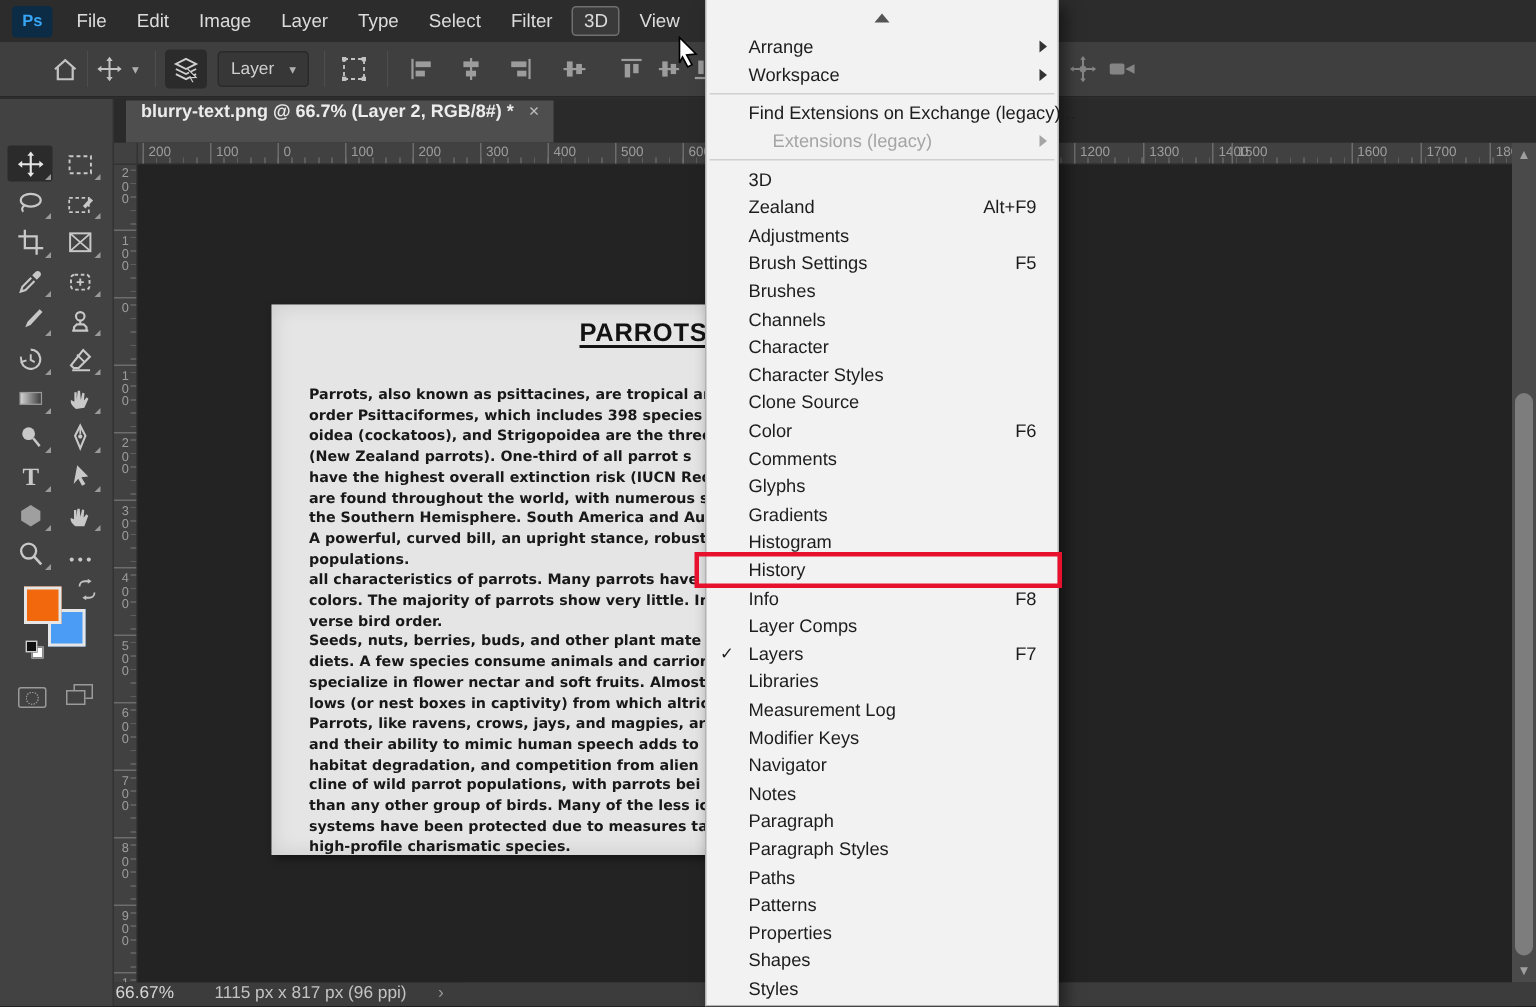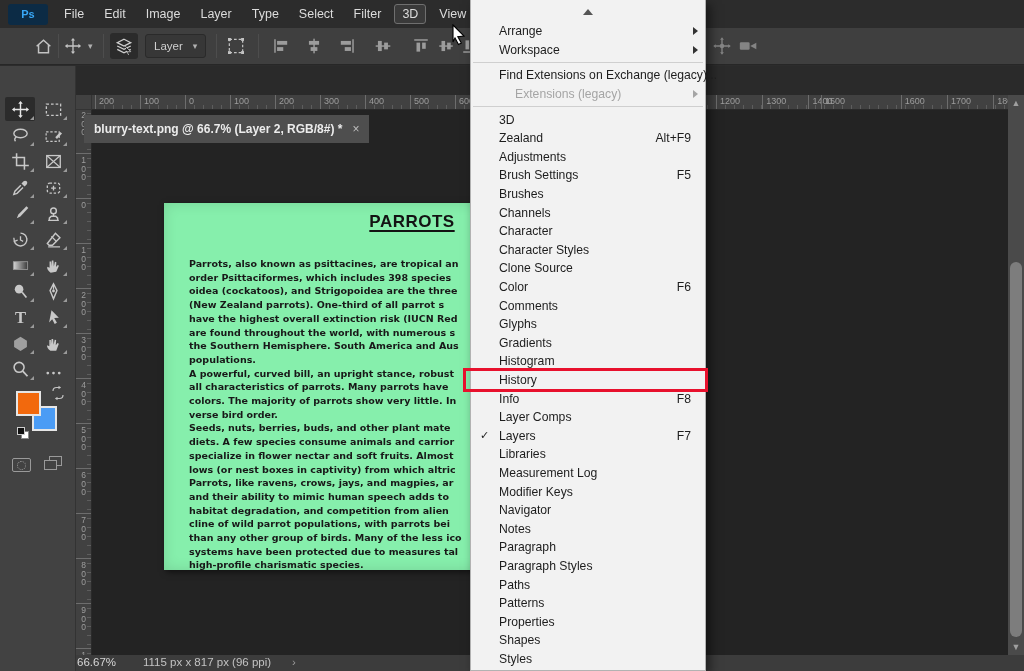--- a/index.html
+++ b/index.html
@@ -5,42 +5,42 @@
   * { margin:0; padding:0; box-sizing:border-box; }
   html,body { background:#111; }
   #app {
     position:relative; width:1024px; height:671px; overflow:hidden;
     background:#2c2c2c; font-family:"Liberation Sans", sans-serif;
     -webkit-font-smoothing:antialiased; user-select:none;
   }
   
   #menubar { position:absolute; left:0; top:0; width:1024px; height:28px;
     background:#2c2c2c; display:flex; align-items:center; z-index:5; }
-  .ps-logo { width:40px; height:21px; margin-left:8px; border-radius:3px;
+  .ps-logo { width:27px; height:21px; margin-left:8px; border-radius:3px;
     background:#0c2b45; color:#39a7f5; font-size:11px; font-weight:bold;
     display:flex; align-items:center; justify-content:center; }
   #menubar-items { display:flex; align-items:center; margin-left:6px; height:18px; }
   .mb-item { position:relative; color:#dcdcdc; font-size:12.5px; padding:4px 10px; cursor:default; white-space:nowrap; }
   .mb-item.boxed { border:1px solid #6f6f6f; border-radius:3px; background:#3a3a3a; padding:2px 7px; margin:0 3px; }
   .red-frame { position:absolute; border:3px solid var(--red,#e8112d); pointer-events:none; z-index:60; }
   
   #optionsbar { position:absolute; left:0; top:28px; width:1024px; height:37px;
     background:#3f3f3f; border-bottom:1px solid #272727; z-index:4; }
   .ob { position:absolute; top:0; height:36px; display:flex; align-items:center; color:#b5b5b5; }
   .ob-sep { position:absolute; top:6px; width:1px; height:24px; background:#2c2c2c; border-right:1px solid #4d4d4d; }
   .ob-dd { background:#373737; border:1px solid #2a2a2a; border-radius:3px; height:24px;
     display:flex; align-items:center; padding:0 8px; color:#cfcfcf; font-size:11.5px; gap:10px; }
   .chev { font-size:9px; color:#b0b0b0; }
   .ob-toggle { background:#2b2b2b; border-radius:3px; width:28px; height:26px; display:flex; align-items:center; justify-content:center; }
   svg.ic { display:block; }
   
   #tabbar { position:absolute; left:0; top:66px; width:1024px; height:29px; background:#2a2a2a; z-index:3; }
   #panel-collapse { position:absolute; left:7px; top:4px; color:#b9b9b9; font-size:13px; }
   #doc-tab { position:absolute; left:84px; top:1px; height:28px; background:#4e4e4e;
-    display:flex; align-items:center; padding:0 10px; gap:10px;margin-top:48px; }
+    display:flex; padding:0 10px; gap:10px; }
   #doc-tab .t { color:#ececec; font-size:12px; font-weight:bold; white-space:nowrap; }
   #doc-tab .x { color:#bdbdbd; font-size:12px; }
   
   #tools { position:absolute; left:0; top:66px; width:76px; height:605px; background:#424242;
     border-right:1px solid #333; z-index:3; }
   .tool-grid { position:absolute; left:5px; top:31px; width:66px; }
   .tool-slot { position:absolute; width:30px; height:24px; display:flex; align-items:center; justify-content:center; border-radius:2px; }
   .tool-slot.sel { background:#2b2b2b; }
   .tool-slot::after { content:""; position:absolute; right:1px; bottom:1px;
     border-bottom:4px solid #9a9a9a; border-left:4px solid transparent; }
@@ -56,21 +56,21 @@
     background-size:100% 4px; background-position:3px 100%; background-repeat:no-repeat; }
   .hlab { position:absolute; top:0; height:15px; border-left:1px solid #6d6d6d; padding-left:3px;
     font-size:9px; color:#9d9d9d; line-height:13px; }
   #vruler { position:absolute; left:76px; top:110px; width:16px; height:545px; background:#414141;
     border-right:1px solid #2a2a2a; overflow:hidden; z-index:2;
     background-image:repeating-linear-gradient(180deg,#5d5d5d 0 1px,transparent 1px 9px);
     background-size:4px 100%; background-position:100% 3px; background-repeat:no-repeat; }
   .vlab { position:absolute; left:0; width:15px; border-top:1px solid #6d6d6d; padding-top:2px;
     font-size:8.5px; line-height:8.5px; color:#9d9d9d; text-align:center; }
   #pasteboard { position:absolute; left:92px; top:110px; width:916px; height:545px; background:#232323; z-index:1; }
-  #doc { position:absolute; left:72px; top:93px; width:496px; height:367px; background:#86efac;
+  #doc { position:absolute; left:89px; top:93px; width:496px; height:367px; background:#e5e5e5;
     box-shadow:2px 2px 6px rgba(0,0,0,.55), inset 0 0 14px rgba(0,0,0,.12); overflow:hidden; }
   #doc-title { position:absolute; left:0; right:0; top:9px; text-align:center;
     font-family:"Liberation Sans", sans-serif; font-weight:bold; font-size:17px; letter-spacing:.5px;
     color:#131313; text-decoration:underline; text-decoration-thickness:2px; text-underline-offset:3px; }
   #doc-text { position:absolute; left:25px; top:54px; width:470px;
     font-family:"DejaVu Sans", sans-serif; font-weight:bold; font-size:9.5px; line-height:13.7px;
     color:#181818; filter:blur(.3px); }
   #doc-text div { white-space:nowrap; }
   
   #vscroll { position:absolute; right:0; top:95px; width:16px; height:560px; background:#4a4a4a; z-index:2; }
@@ -275,22 +275,22 @@
     <div id="doc">
       <div id="doc-title">PARROTS</div>
       <div id="doc-text">
           <div>Parrots, also known as psittacines, are tropical an</div>
           <div>order Psittaciformes, which includes 398 species</div>
           <div>oidea (cockatoos), and Strigopoidea are the three</div>
           <div>(New Zealand parrots). One-third of all parrot s</div>
           <div>have the highest overall extinction risk (IUCN Red</div>
           <div>are found throughout the world, with numerous s</div>
           <div>the Southern Hemisphere. South America and Aus</div>
+          <div>A powerful, curved bill, an upright stance, robust</div>
           <div>populations.</div>
-          <div>A powerful, curved bill, an upright stance, robust</div>
           <div>all characteristics of parrots. Many parrots have</div>
           <div>colors. The majority of parrots show very little. In</div>
           <div>verse bird order.</div>
           <div>Seeds, nuts, berries, buds, and other plant mate</div>
           <div>diets. A few species consume animals and carrior</div>
           <div>specialize in flower nectar and soft fruits. Almost</div>
           <div>lows (or nest boxes in captivity) from which altric</div>
           <div>Parrots, like ravens, crows, jays, and magpies, ar</div>
           <div>and their ability to mimic human speech adds to</div>
           <div>habitat degradation, and competition from alien</div>

